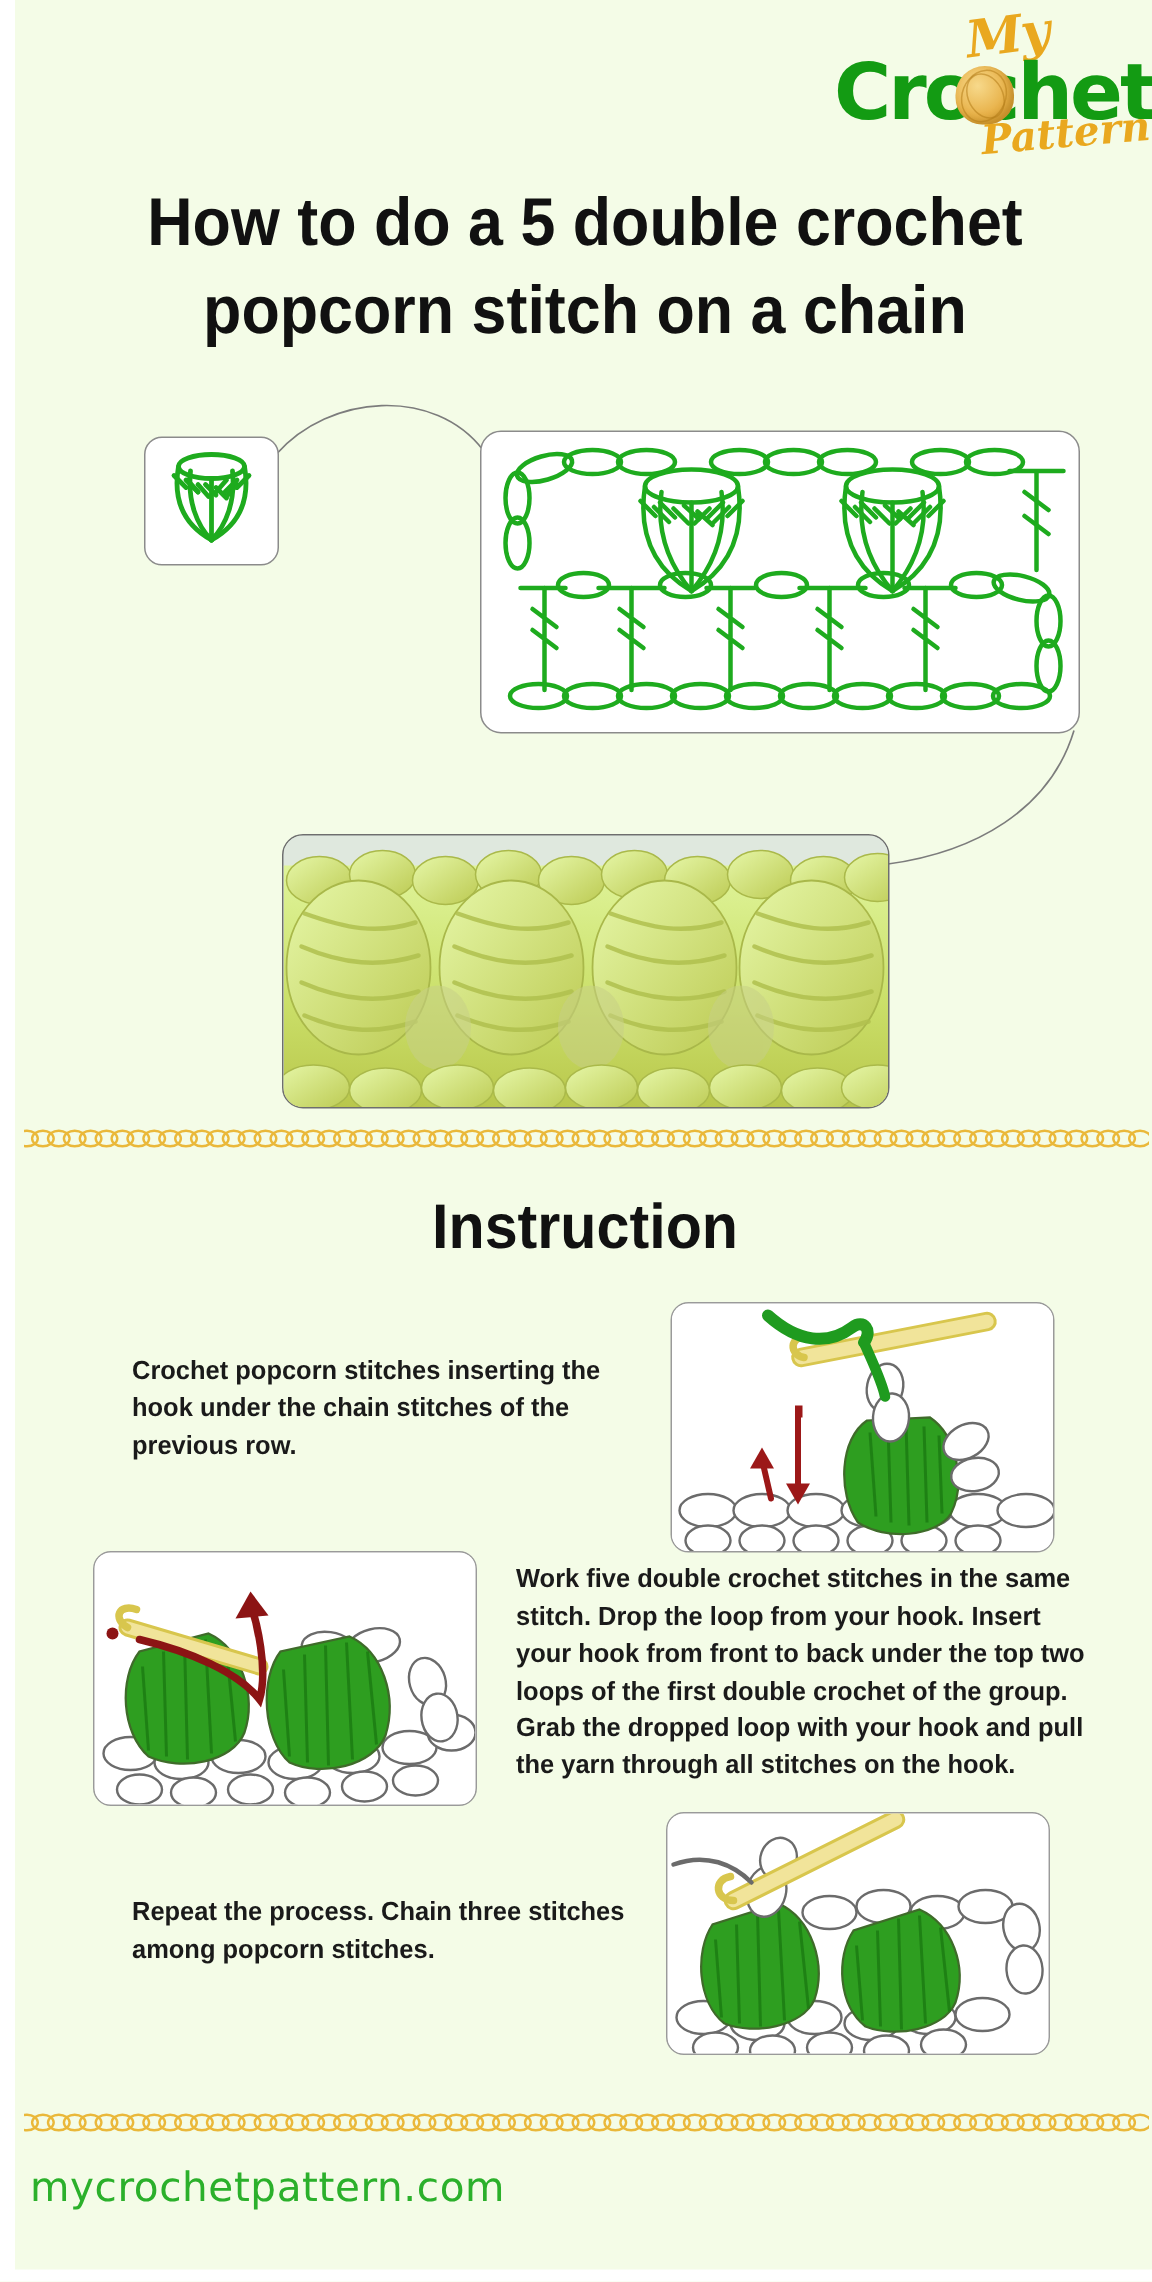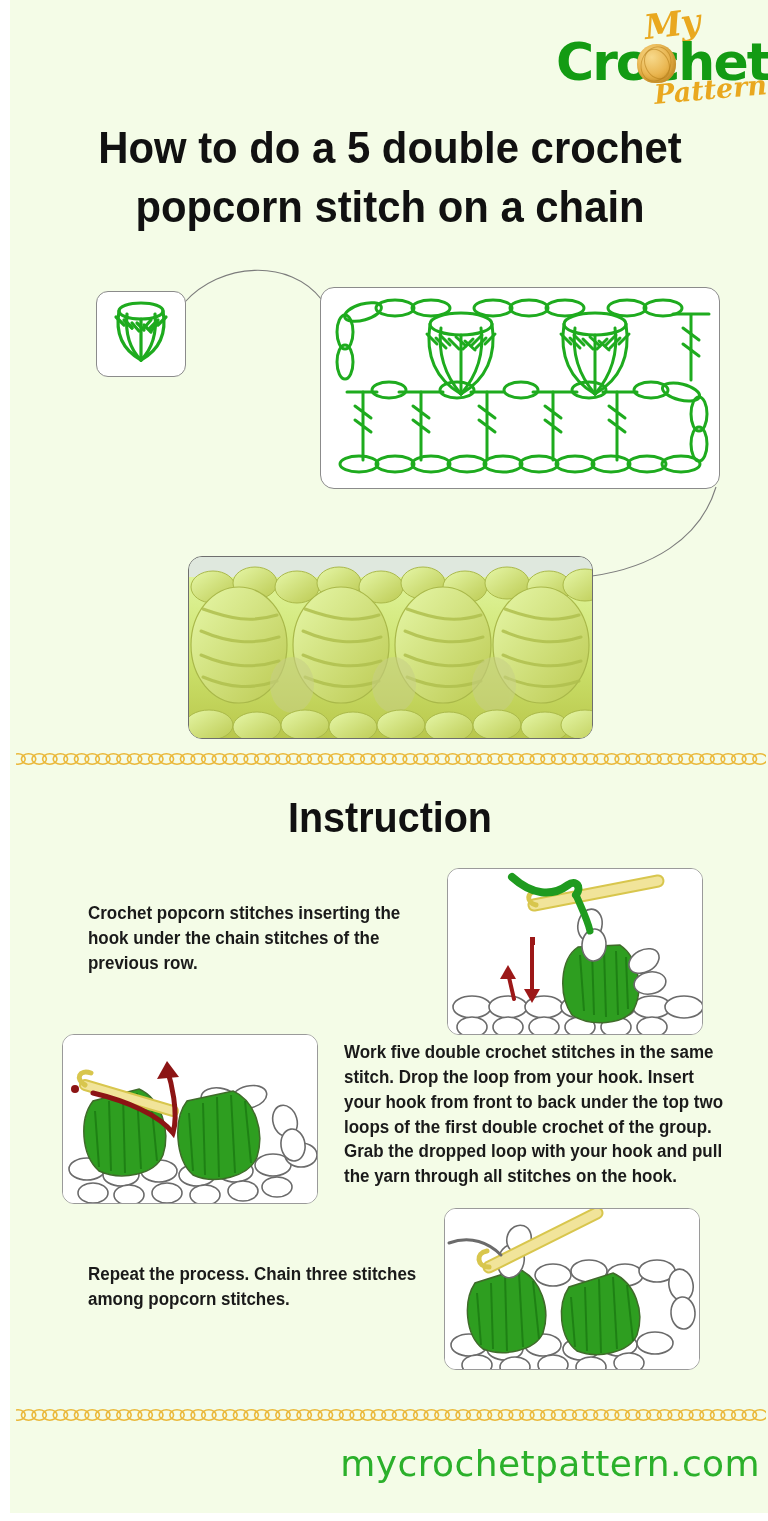--- a/index.html
+++ b/index.html
@@ -105,23 +105,23 @@
     position:absolute;background:#ffffff;
     border:1px solid #9a9a9a;border-radius:12px;overflow:hidden;
   }
   .p1{left:437px;top:868px;width:254px;height:165px;}
   .p2{left:52px;top:1034px;width:254px;height:168px;}
   .p3{left:434px;top:1208px;width:254px;height:160px;}
   .photo svg{display:block;}
 
   
   .footer-url{
-    position:absolute;left:10px;top:1443px;width:740px;text-align:right;
+    position:absolute;left:10px;top:1443px;width:740px;text-align:left;
     font-family:"DejaVu Sans", sans-serif;
-    font-size:36px;color:#2bb02b;letter-spacing:.4px;
+    font-size:27px;color:#2bb02b;letter-spacing:.4px;
   }
 </style>
 </head>
 <body>
 
 <div class="page">
 
   <div class="logo">
     <span class="logo-my">My</span>
     <span class="logo-crochet">Crochet</span>

